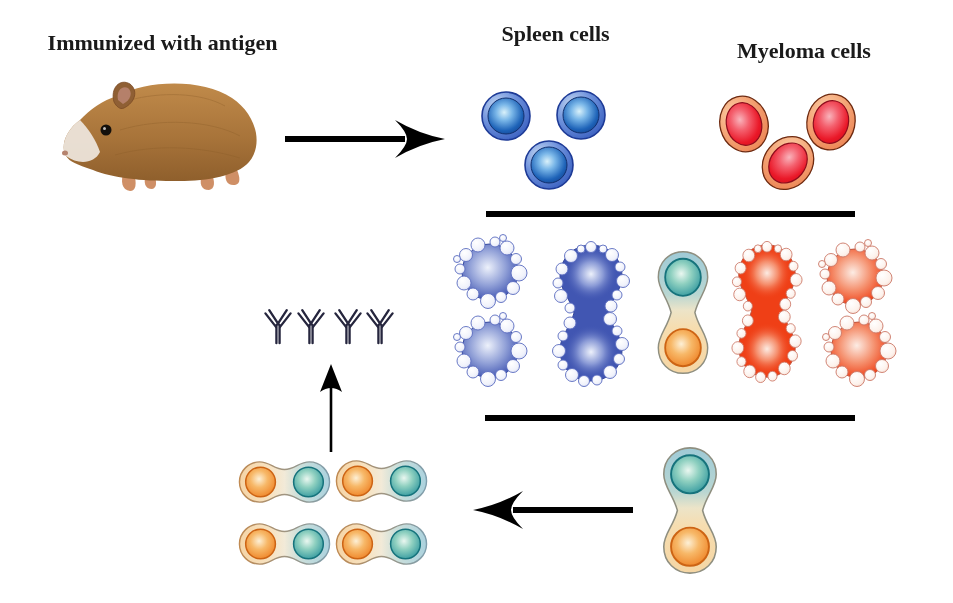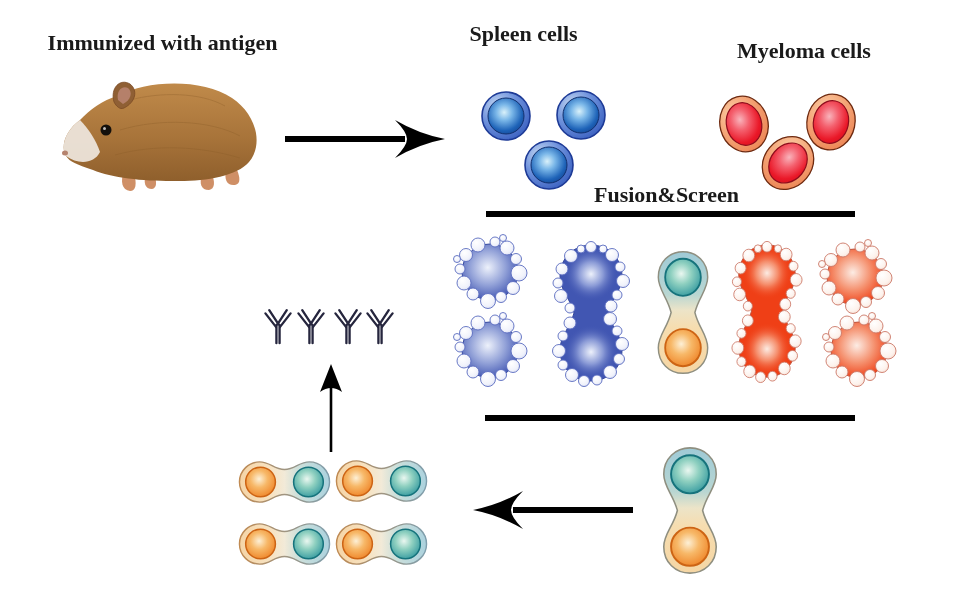--- a/index.html
+++ b/index.html
@@ -267,23 +267,22 @@
         <ellipse cx="15" cy="83" rx="3" ry="2.5" fill="#b5836e"></ellipse>
         <path d="M64 32 C60 18 70 8 80 14 C88 20 86 32 74 38 C70 40 66 36 64 32 Z" fill="#8f5f34" stroke="#7a4a24" stroke-width="0.8"></path>
         <path d="M68 30 C66 21 72 15 78 18 C83 22 81 30 73 34 Z" fill="#b5806a"></path>
         <circle cx="56" cy="60" r="5.5" fill="#14100c"></circle>
         <circle cx="54.5" cy="58.5" r="1.5" fill="#e8e8e8" opacity="0.8"></circle>
       </symbol>
     </defs>
   </svg>
 
   <div class="abs label" style="left:35px;top:30px;width:255px;text-align:center;">Immunized with antigen</div>
-  <div class="abs label" style="left:456px;top:21px;width:135px;">Spleen cells</div>
+  <div class="abs label" style="left:488px;top:21px;width:135px;">Spleen cells</div>
   <div class="abs label" style="left:723px;top:20px;width:162px;margin-top:18px;">Myeloma cells</div>
-  <div class="abs label" style="left:584px;top:182px;width:165px;">Fusion&amp;Screen</div>
 
   <svg class="abs" style="left:50px;top:70px;" width="220" height="130" viewBox="0 0 220 130">
       <use href="#sym-hamster"></use>
     </svg>
 
   <svg class="abs" style="left:283px;top:118px;" width="170" height="42" viewBox="0 0 170 42">
     <line x1="2" y1="21" x2="122" y2="21" stroke="#000" stroke-width="6"></line>
     <path d="M112 2 Q136 16 162 21 Q136 26 112 40 Q124 28 124 21 Q124 14 112 2 Z" fill="#000"></path>
   </svg>
   <svg class="abs" style="left:465px;top:489px;" width="170" height="42" viewBox="0 0 170 42">

